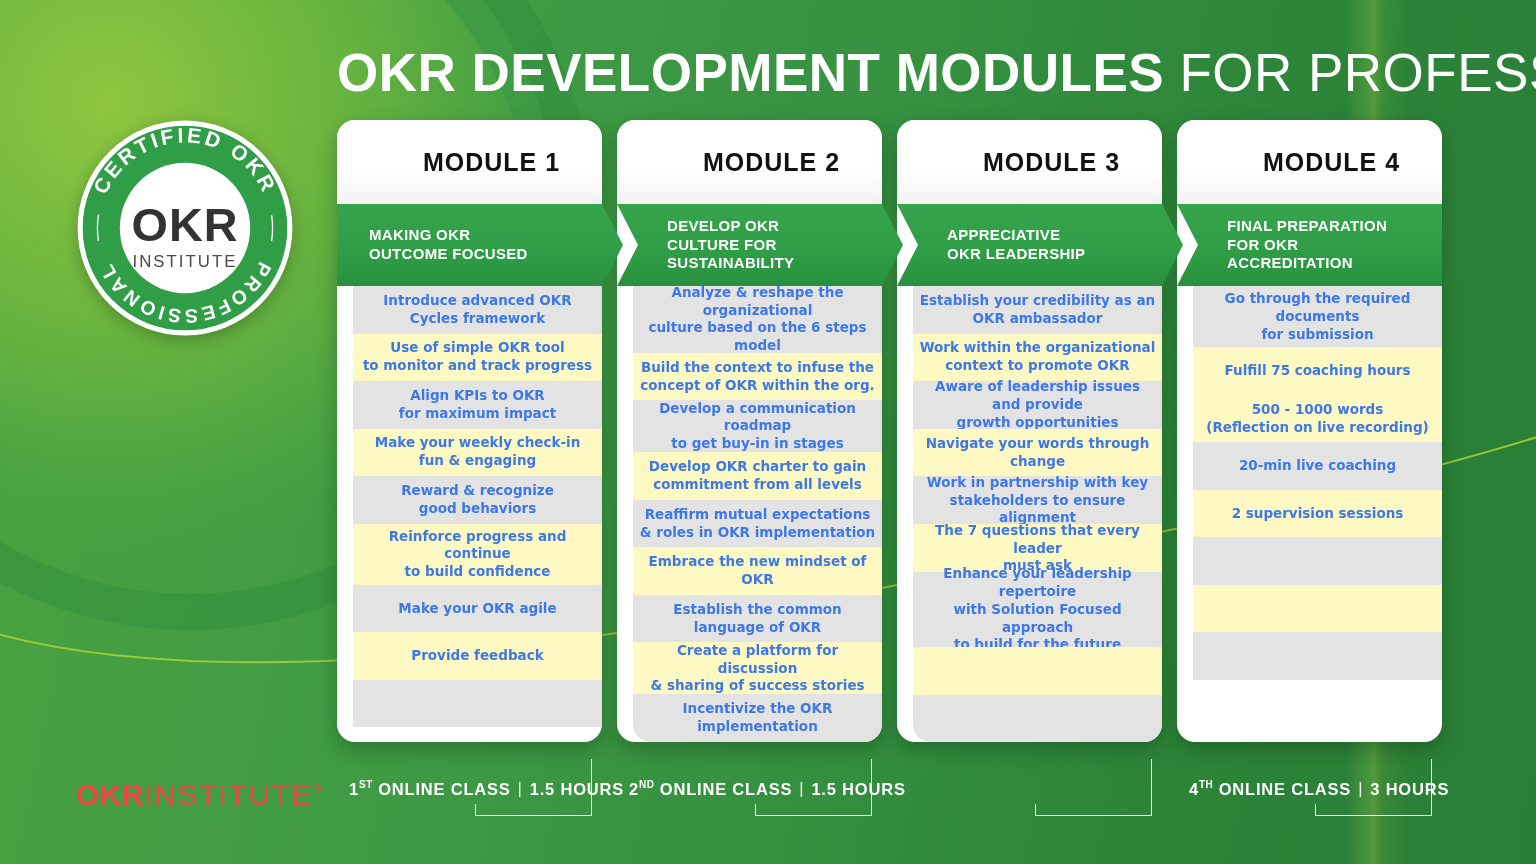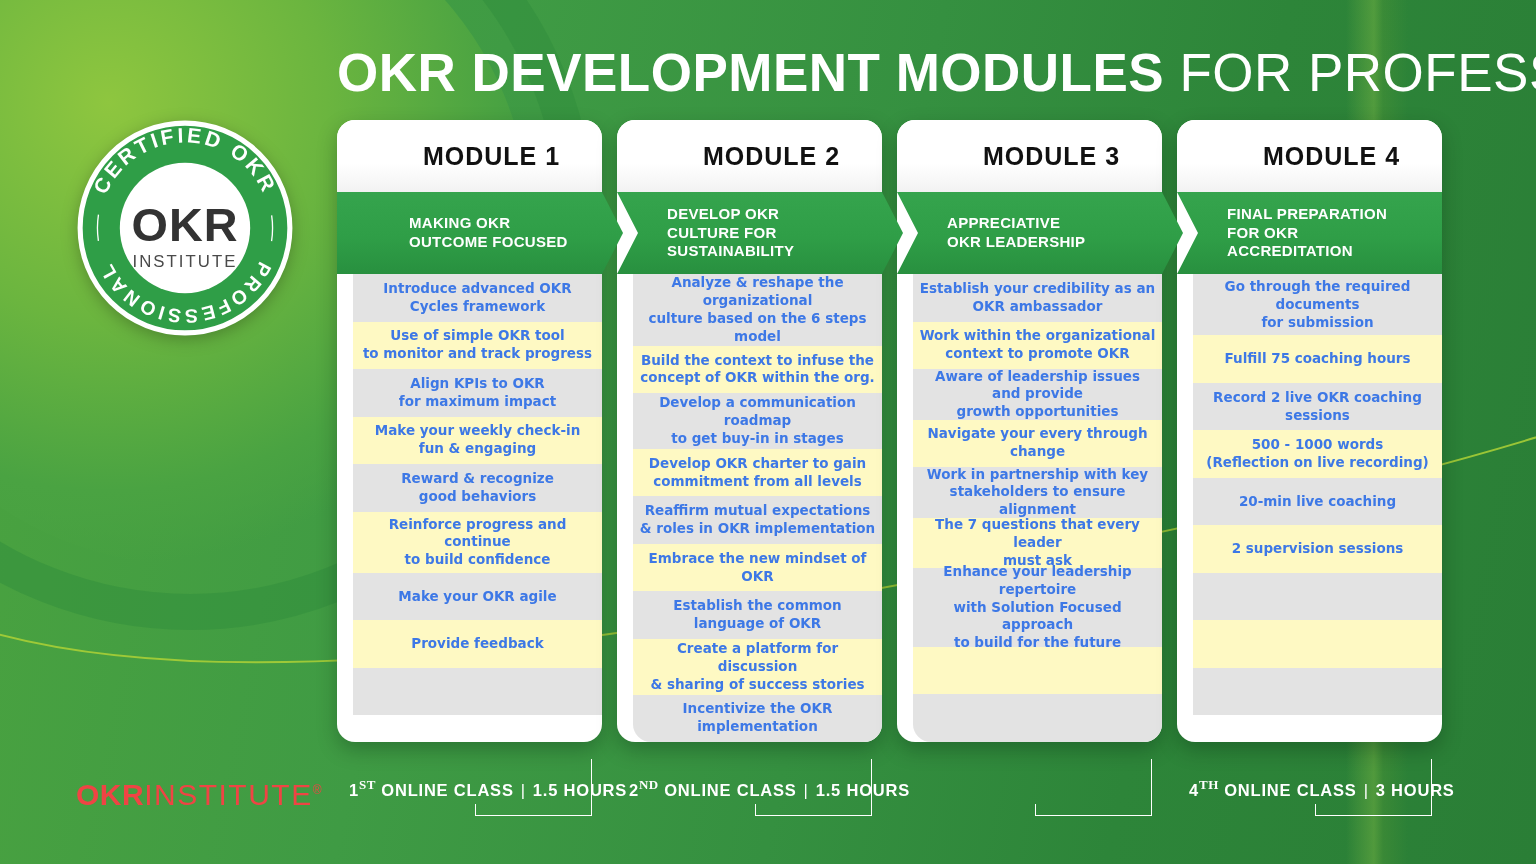--- a/index.html
+++ b/index.html
@@ -37,35 +37,35 @@
   .badge{ position:absolute; left:73px; top:116px; width:224px; height:224px; filter:drop-shadow(0 4px 8px rgba(0,0,0,.25)); }
 
   
   .modules{ position:absolute; left:337px; top:120px; display:flex; gap:15px; z-index:2; }
   .card{
     width:265px; height:622px; background:#ffffff; border-radius:18px;
     box-shadow:0 8px 20px rgba(0,30,10,.28);
     display:flex; flex-direction:column; position:relative;
   }
   .card-header{
-    height:72px; display:flex; align-items:center; justify-content:center;
+    height:84px; display:flex; align-items:center; justify-content:center;
     font-weight:800; font-size:25px; color:#111; letter-spacing:1px;
     background:linear-gradient(180deg,#ffffff 60%, #f2f2f2 100%);
     border-radius:18px 18px 0 0;
     padding-left:44px;
   }
   .banner{
     height:82px; position:relative; z-index:3;
     background:linear-gradient(180deg,#35a44d 0%, #2f9e47 55%, #28903f 100%);
     display:flex; align-items:center;
     color:#fff; font-weight:700; font-size:15px; line-height:1.25; letter-spacing:.3px;
     white-space:pre-line;
     filter:drop-shadow(0 3px 3px rgba(0,0,0,.22));
   }
-  .banner.tip{ width:calc(100% + 21px); clip-path:polygon(0 0, calc(100% - 21px) 0, 100% 50%, calc(100% - 21px) 100%, 0 100%); padding-left:72px; }
+  .banner.tip{ width:calc(100% + 21px); clip-path:polygon(0 0, calc(100% - 21px) 0, 100% 50%, calc(100% - 21px) 100%, 0 100%); padding-left:32px; }
   .banner.tip.notch{ clip-path:polygon(0 0, calc(100% - 21px) 0, 100% 50%, calc(100% - 21px) 100%, 0 100%, 21px 50%); padding-left:50px; }
   .banner.flat-end{ width:100%; clip-path:polygon(0 0, 100% 0, 100% 100%, 0 100%, 21px 50%); padding-left:50px; }
 
   .rows{ flex:1; display:flex; flex-direction:column; border-radius:0 0 18px 18px; overflow:hidden;margin-left:16px; }
   .row{
     min-height:47.5px; display:flex; align-items:center; justify-content:center;
     text-align:center; padding:4px 6px;
     color:#3d78e6; font-weight:700; font-size:13.5px; line-height:1.32;
     white-space:pre-line; font-family:"DejaVu Sans", sans-serif;
   }
@@ -73,21 +73,21 @@
   .row.white{ background:#fef9c3; }
 
   
   .footers{ position:absolute; left:337px; top:757px; display:flex; gap:15px; z-index:2; }
   .footer-cell{
     width:265px; height:63px; position:relative;
     color:#fff; font-weight:700; font-size:16.5px; letter-spacing:.8px;
     display:flex; align-items:center; white-space:nowrap;
   }
   .footer-cell .ftext{ padding-left:12px; position:relative; z-index:2; }
-  .footer-cell sup{ font-size:13px; vertical-align:super; letter-spacing:.5px;font-family:Liberation Serif, serif; }
+  .footer-cell sup{ font-size:10px; vertical-align:super; letter-spacing:.5px; }
   .footer-cell .fsep{ padding:0 7px; font-weight:400; }
   .bracket{
     position:absolute; right:10px; top:2px; bottom:4px; width:44%;
     border-right:1.6px solid #fff; border-bottom:1.6px solid #fff;
   }
   .bracket::before{
     content:""; position:absolute; left:0; bottom:0; height:11px;
     border-left:1.6px solid #fff;
   }
 
@@ -182,21 +182,21 @@
     <div class="card-header">MODULE 3</div>
     <div class="banner tip notch">APPRECIATIVE
 OKR LEADERSHIP</div>
     <div class="rows">
       <div class="row grey">Establish your credibility as an
 OKR ambassador</div>
       <div class="row white">Work within the organizational
 context to promote OKR</div>
       <div class="row grey">Aware of leadership issues and provide
 growth opportunities</div>
-      <div class="row white">Navigate your every through change</div>
+      <div class="row white">Navigate your words through change</div>
       <div class="row grey">Work in partnership with key
 stakeholders to ensure alignment</div>
       <div class="row white">The 7 questions that every leader
 must ask</div>
       <div class="row grey">Enhance your leadership repertoire
 with Solution Focused approach
 to build for the future</div>
       <div class="row white"></div>
       <div class="row grey"></div>
     </div>
@@ -204,21 +204,20 @@
 
   <div class="card">
     <div class="card-header">MODULE 4</div>
     <div class="banner flat-end">FINAL PREPARATION
 FOR OKR
 ACCREDITATION</div>
     <div class="rows">
       <div class="row grey">Go through the required documents
 for submission</div>
       <div class="row white">Fulfill 75 coaching hours</div>
-      <div class="row grey">Record 2 live OKR coaching sessions</div>
       <div class="row white">500 - 1000 words
 (Reflection on live recording)</div>
       <div class="row grey">20-min live coaching</div>
       <div class="row white">2 supervision sessions</div>
       <div class="row grey"></div>
       <div class="row white"></div>
       <div class="row grey"></div>
     </div>
   </div>
 

